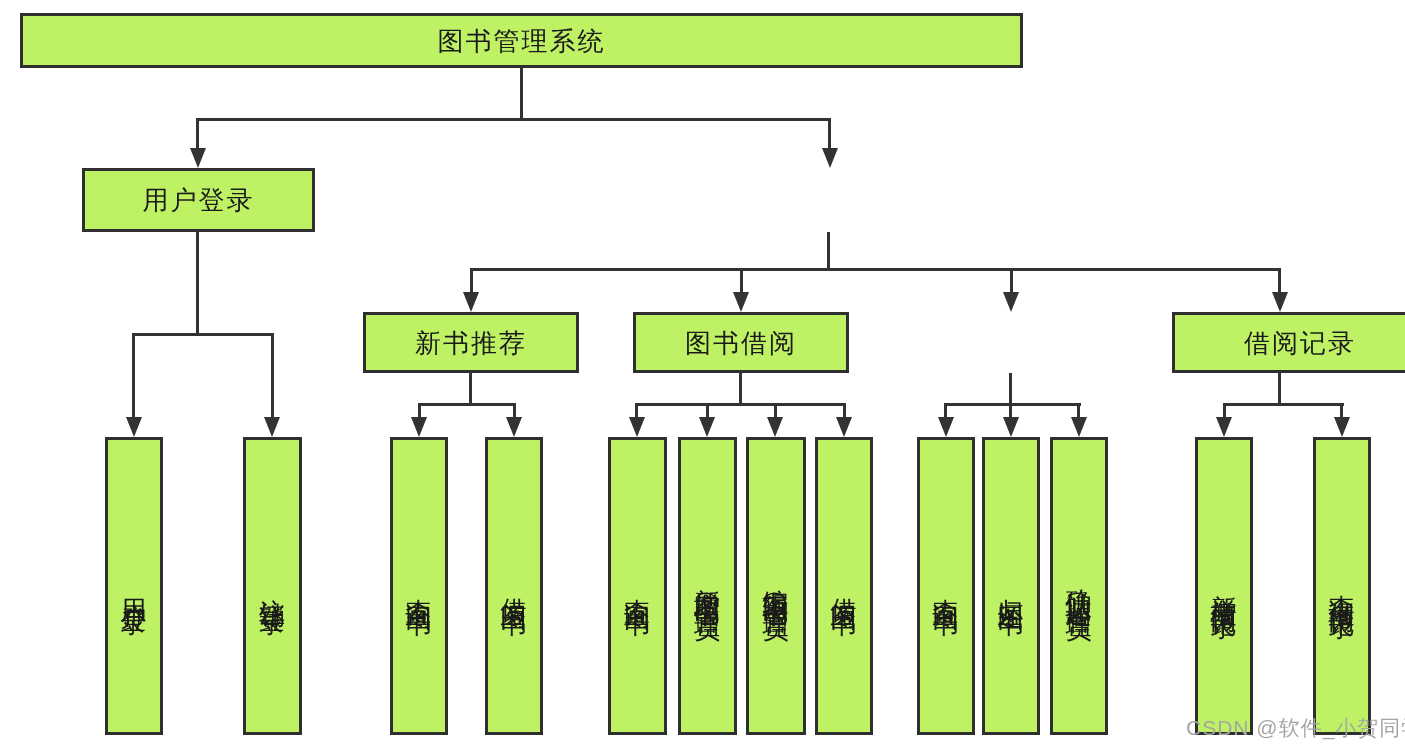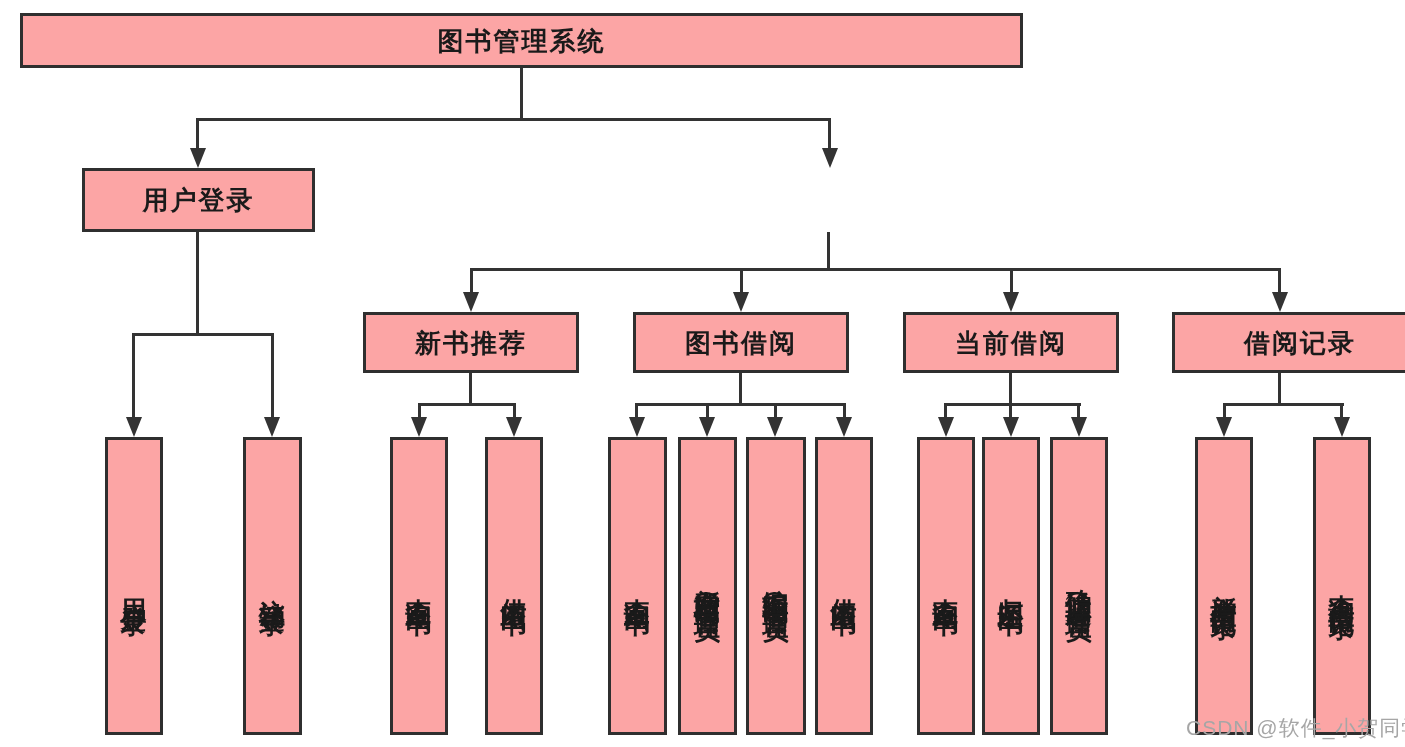--- a/index.html
+++ b/index.html
@@ -1,24 +1,23 @@
 <!DOCTYPE html>
 <html><head>
 <meta charset="utf-8">
 <style>
   html,body{margin:0;padding:0;background:#ffffff;}
   .canvas{
     position:relative;width:1405px;height:747px;background:#ffffff;
     font-family:"Liberation Sans","DejaVu Sans",sans-serif;overflow:hidden;
   }
   .node{
-    position:absolute;background:#fca5a5;border:3px solid #2f2f2f;
+    position:absolute;background:#bef264;border:3px solid #2f2f2f;
     box-sizing:border-box;display:flex;align-items:center;justify-content:center;
     color:#1a1a1a;
-    font-weight:bold;
   }
   .node.h span{font-size:26px;letter-spacing:2px;white-space:nowrap;line-height:1;}
   .node.v span{
     writing-mode:vertical-rl;text-orientation:mixed;
     font-size:26px;letter-spacing:4px;line-height:1;white-space:nowrap;
   }
   .vline,.hline{position:absolute;background:#333333;}
   .vline{width:3px;}
   .hline{height:3px;}
   .arrow{
@@ -60,23 +59,20 @@
   <div class="arrow" style="left:463px;top:292px"></div>
   <div class="arrow" style="left:733px;top:292px"></div>
   <div class="arrow" style="left:1003px;top:292px"></div>
   <div class="arrow" style="left:1272px;top:292px"></div>
 
   <div class="node h" style="left:363px;top:312px;width:216px;height:61px">
     <span>新书推荐</span>
   </div>
   <div class="node h" style="left:633px;top:312px;width:216px;height:61px">
     <span>图书借阅</span>
-  </div>
-  <div class="node h" style="left:903px;top:312px;width:216px;height:61px">
-    <span>当前借阅</span>
   </div>
   <div class="node h" style="left:1172px;top:312px;width:256px;height:61px">
     <span>借阅记录</span>
   </div>
 
   <div class="vline" style="left:196px;top:232px;height:104px"></div>
   <div class="hline" style="left:132px;top:333px;width:142px"></div>
   <div class="vline" style="left:132px;top:333px;height:86px"></div>
   <div class="vline" style="left:271px;top:333px;height:86px"></div>
   <div class="arrow" style="left:126px;top:417px"></div>

